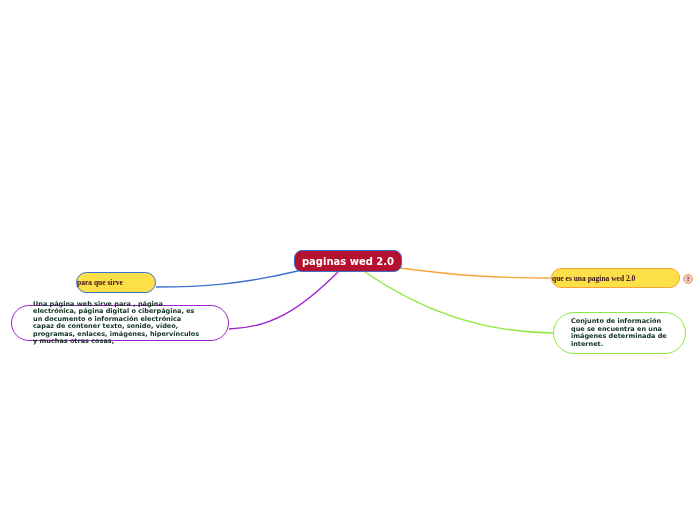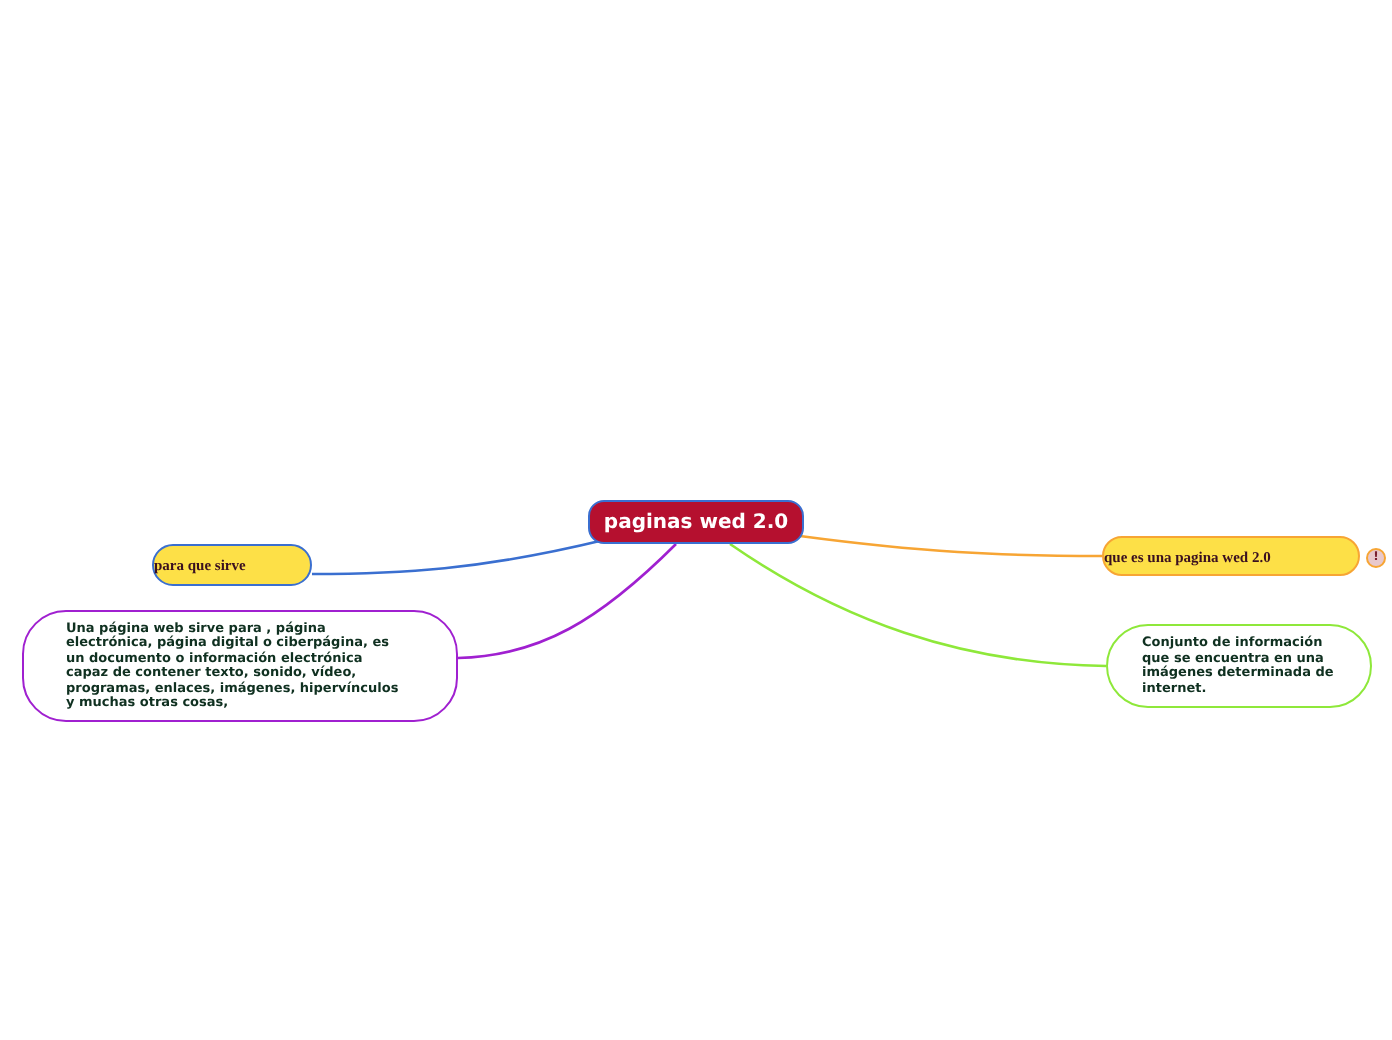--- a/index.html
+++ b/index.html
@@ -6,21 +6,21 @@
   body { width:696px; height:520px; background:#ffffff; position:relative; overflow:hidden;
          font-family:"DejaVu Sans", sans-serif; }
   svg.links { position:absolute; left:0; top:0; width:696px; height:520px; }
   .node { position:absolute; box-sizing:border-box; display:flex; align-items:center; }
   .central { left:294px; top:250px; width:108px; height:22px; background:#b5102f; border:1.5px solid #3a6fd0;
              border-radius:8px; color:#fff; font-weight:bold; font-size:10px; justify-content:center; }
   .main-topic { background:#fde047; border-radius:11px; font-weight:bold; font-size:7.5px; color:#3a1020; justify-content:flex-start;font-family:Liberation Serif, serif; }
   .n-para { left:76px; top:260px; width:80px; height:21px; border:1.5px solid #3a6fd0;margin-top:12px; }
   .n-que { left:551px; top:268px; width:129px; height:20px; border:1.5px solid #f7a534; }
   .sub { background:#fff; border-radius:22px; font-weight:bold; font-size:6.5px; color:#0f3020; line-height:7.5px; }
-  .n-desc { left:11px; top:305px; width:218px; height:56px; border:1.2px solid #a020d0; padding-left:21px; }
+  .n-desc { left:11px; top:305px; width:218px; height:36px; border:1.2px solid #a020d0; padding-left:21px; }
   .n-conj { left:553px; top:312px; width:133px; height:42px; border:1.2px solid #8ee83a; padding-left:17px; }
   .badge { position:absolute; left:683px; top:274px; width:8px; height:8px; border-radius:50%;
            background:#e8c8cc; border:1px solid #f7a534; font-size:6px; color:#7a2030; text-align:center; line-height:8px; font-weight:bold; }
 </style>
 </head>
 <body>
 
 <svg class="links">
   <path d="M302,270 C240,285 200,287 156,287" stroke="#3a6fd0" stroke-width="1.3" fill="none"></path>
   <path d="M338,272 C300,310 270,328 229,329" stroke="#a020d0" stroke-width="1.3" fill="none"></path>

